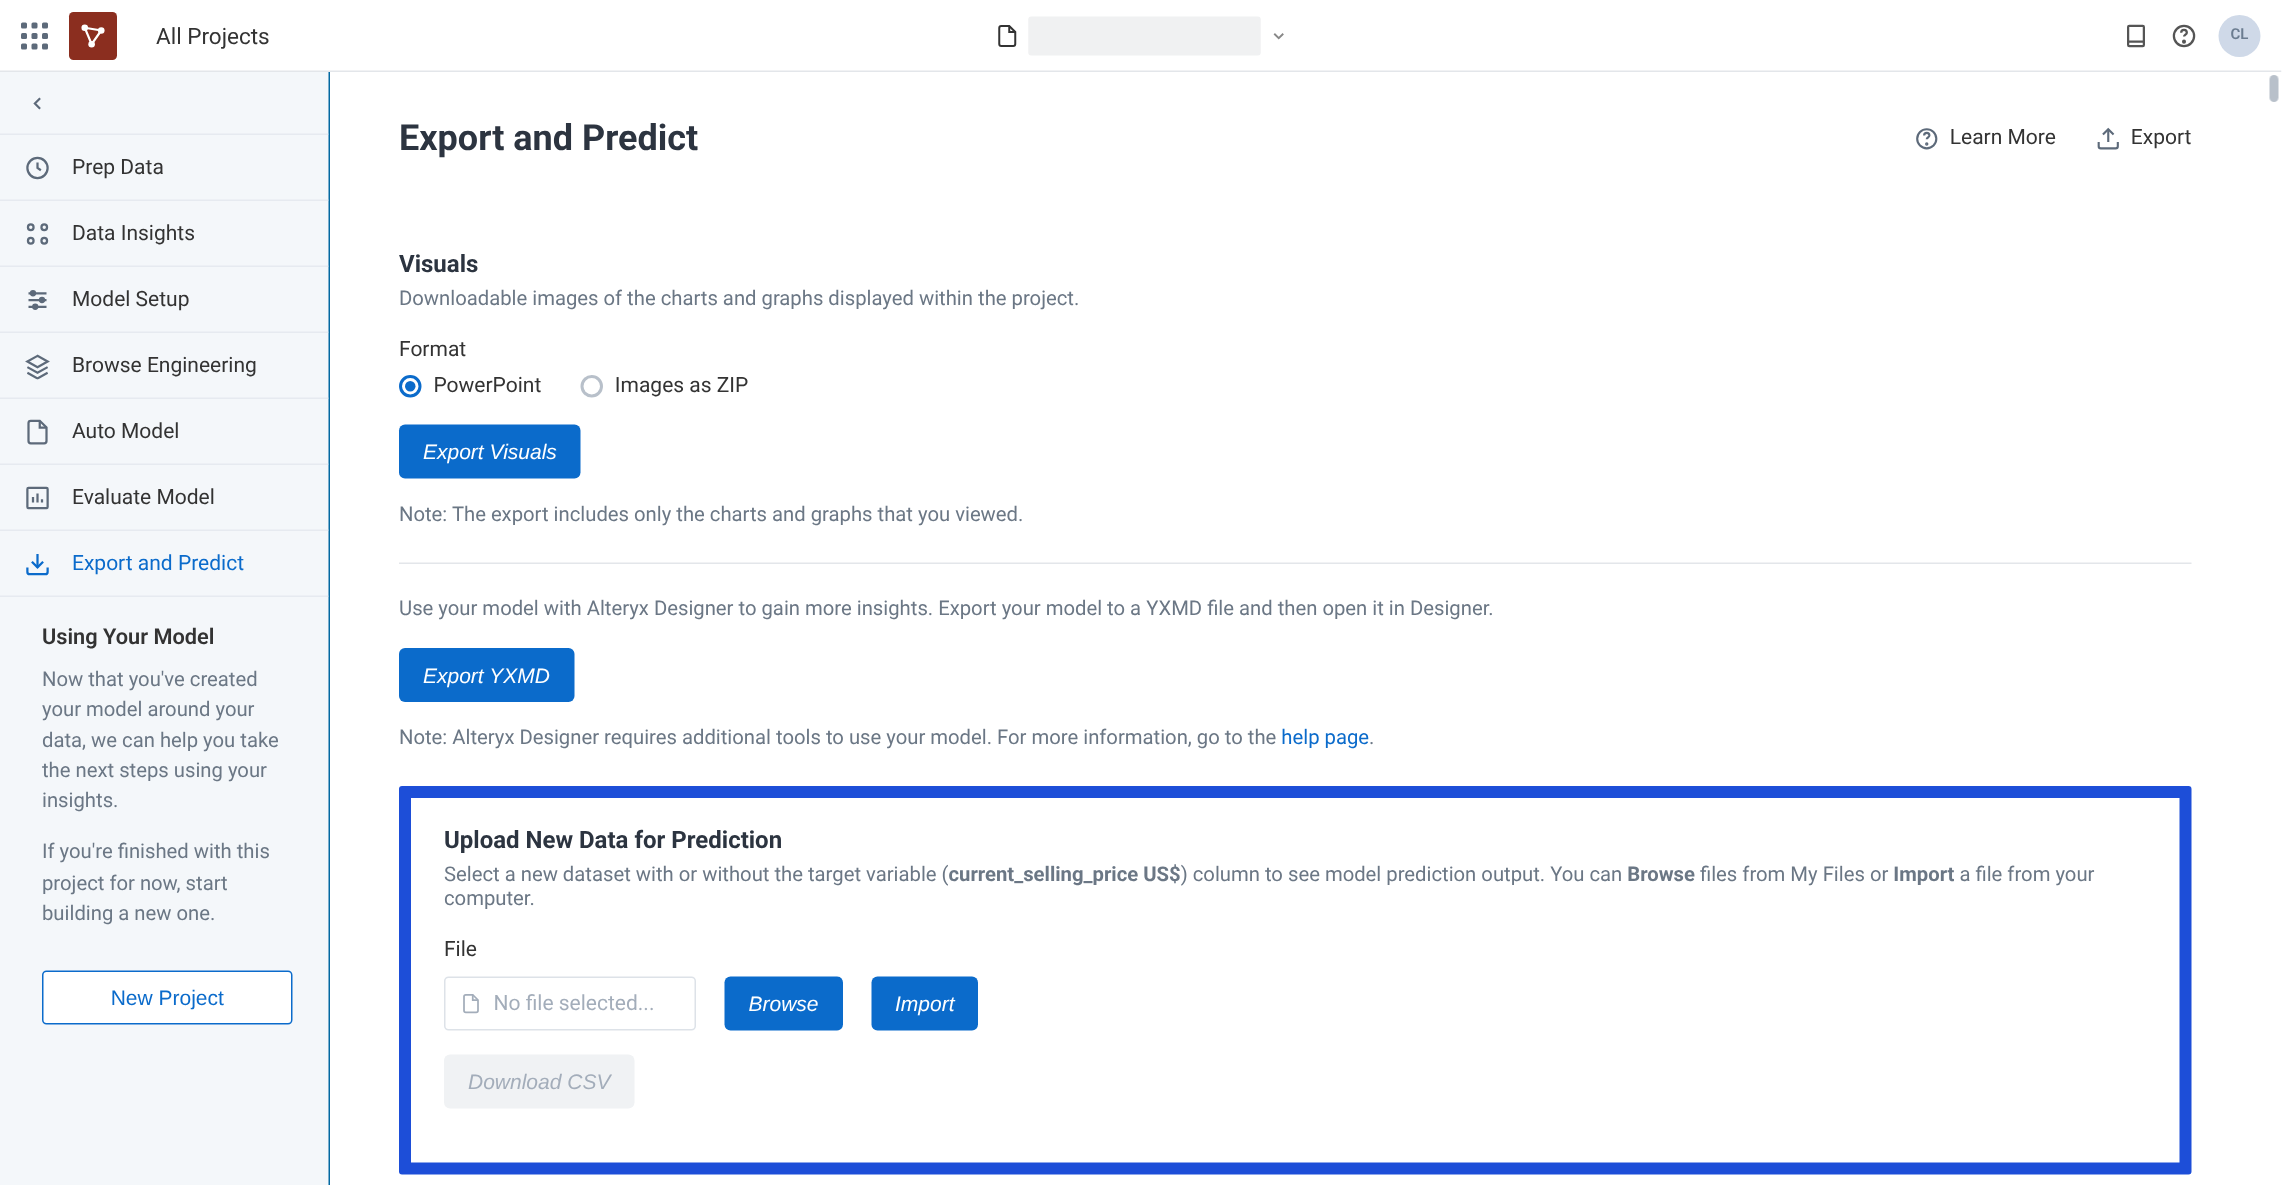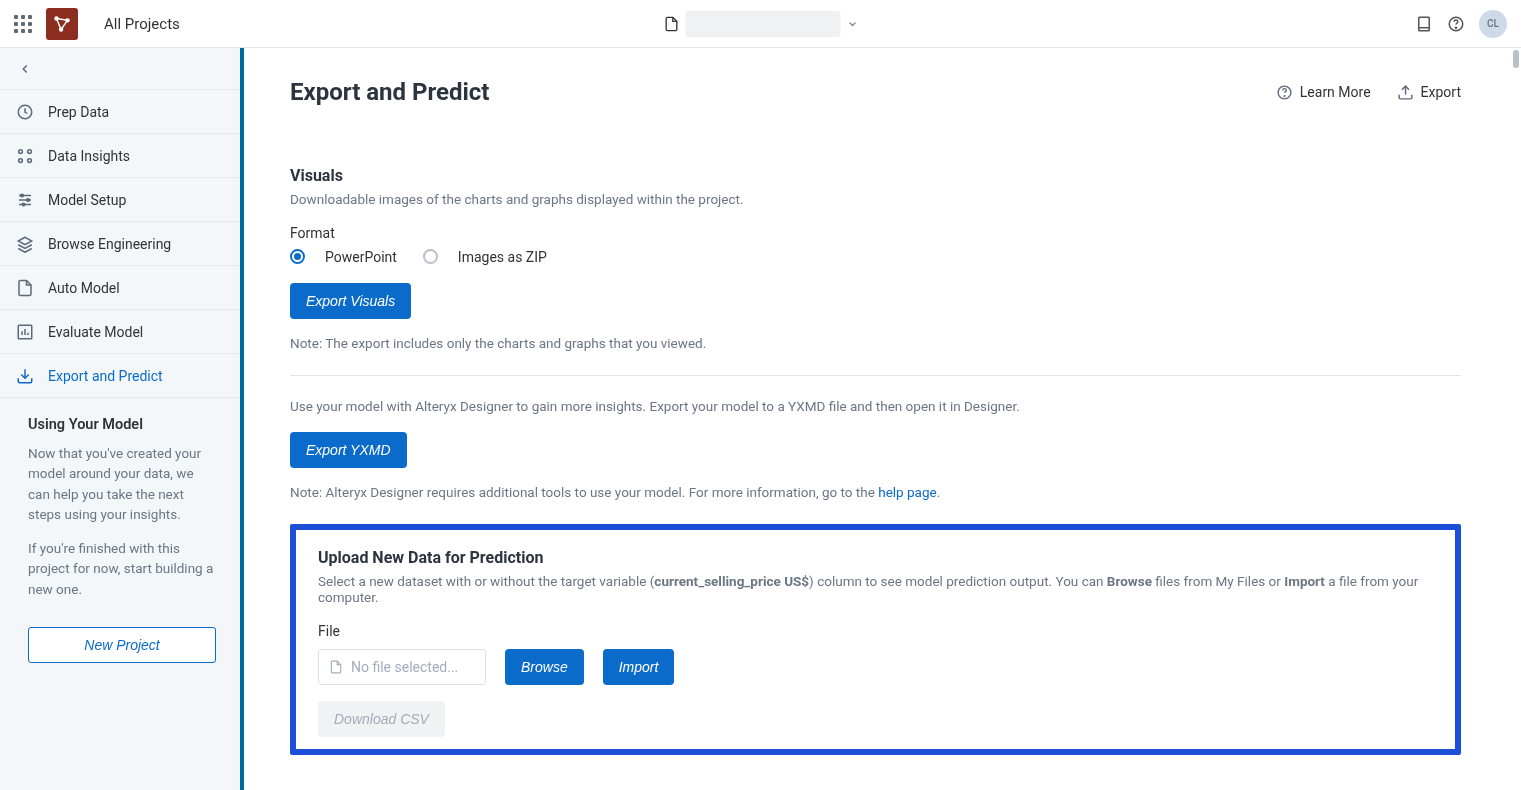--- a/index.html
+++ b/index.html
@@ -18,61 +18,61 @@
   .proj-name-box { width:155px; height:26px; background:#f0f1f2; border-radius:2px; }
   .chevron-down { width:12px; height:12px; color:#888; cursor:pointer;}
   .topbar-right { margin-left:auto; display:flex; align-items:center; gap:14px;}
   .avatar { width:28px; height:28px; border-radius:50%; background:#cfd9e8; display:flex; align-items:center; justify-content:center; color:#6b7c90; font-size:10px; font-weight:600; cursor:pointer;}
   .top-icon { width:18px; height:18px; color:#555; cursor:pointer;}
   
   
   .layout { display:flex; height: calc(100vh - 48px); }
   
   
-  .sidebar { width:244px; background:#f4f7fa; border-right:4px solid #0369a1; display:flex; flex-direction:column; overflow-y:auto;}
+  .sidebar { width:220px; background:#f4f7fa; border-right:1px solid #0369a1; display:flex; flex-direction:column; overflow-y:auto;}
   .sidebar-back { height:42px; display:flex; align-items:center; padding:0 18px; cursor:pointer; border-bottom:1px solid #e6eaf0;}
   .sidebar-item { height:44px; display:flex; align-items:center; padding:0 16px; gap:14px; cursor:pointer; border-bottom:1px solid #e6eaf0; color:#333;}
   .sidebar-item.active { color:#0b6bcb; border-bottom:1px solid #e6eaf0;}
   .sidebar-item .sicon { width:18px; height:18px; flex-shrink:0; color:#5d6a7a;}
   .sidebar-item.active .sicon { color:#0b6bcb;}
   .sidebar-item span.label { font-size:14px;}
   .sidebar-desc { padding: 18px 24px 10px 28px; }
   .sidebar-desc h4 { font-size:14.5px; font-weight:600; color:#333; margin-bottom:10px;}
   .sidebar-desc p { font-size:13.5px; color:#6b7785; line-height:1.5; margin-bottom:14px;}
-  .new-project-btn { margin: 4px 24px 20px 28px; border:1px solid #0b6bcb; color:#0b6bcb; background:#fff; border-radius:3px; height:36px; width: calc(100% - 52px); font-size:14px; cursor:pointer;font-style:italic;}
+  .new-project-btn { margin: 4px 24px 20px 28px; border:1px solid #0b6bcb; color:#0b6bcb; background:#fff; border-radius:3px; height:36px; width: calc(100% - 52px); font-size:14px; cursor:pointer;}
   
   
   .main { flex:1; padding: 30px 60px 40px 46px; overflow-y:auto; position:relative;}
   .page-head { display:flex; align-items:center; margin-bottom: 60px;}
   .page-title { font-size:24px; font-weight:700; color:#2c3440;}
   .page-actions { margin-left:auto; display:flex; align-items:center; gap:26px;}
   .page-action { display:flex; align-items:center; gap:7px; color:#333; font-size:14px; cursor:pointer;}
   .page-action svg { width:17px; height:17px; color:#5d6a7a;}
   
   .section { margin-bottom: 24px; }
   .section h3 { font-size:16px; font-weight:700; color:#2c3440; margin-bottom:6px;}
   .section .sub { font-size:13.5px; color:#6b7785; margin-bottom: 18px;}
   .section .label-sm { font-size:14px; color:#333; margin-bottom:8px;}
   
   .radio-row { display:flex; align-items:center; gap:26px; margin-bottom:18px;}
-  .radio-item { display:flex; align-items:flex-start; gap:20px; cursor:pointer; font-size:14px;}
+  .radio-item { display:flex; align-items:center; gap:8px; cursor:pointer; font-size:14px;}
   .radio-dot { width:15px; height:15px; border-radius:50%; border:2px solid #b8c0ca; display:inline-flex; align-items:center; justify-content:center;}
   .radio-dot.checked { border-color:#0b6bcb;}
   .radio-dot.checked::after { content:""; width:7px; height:7px; border-radius:50%; background:#0b6bcb;}
   
   .btn { display:inline-flex; align-items:center; justify-content:center; height:36px; padding:0 16px; border-radius:4px; font-size:14px; border:none; cursor:pointer;font-style:italic;}
   .btn-primary { background:#0b6bcb; color:#fff;}
   .btn-disabled { background:#f0f2f4; color:#a3adba; cursor:not-allowed;}
   
   .note { font-size:13.5px; color:#6b7785; margin-top:16px;}
   .note a { color:#0b6bcb; text-decoration:none;}
   
   .divider { border-top:1px solid #e3e6ea; margin: 22px 0;}
   
-  .highlight-box { border:6px solid #1d4ed8; border-radius:2px; padding: 18px 22px 12px 22px; margin-top: 10px;}
+  .highlight-box { border:8px solid #1d4ed8; border-radius:2px; padding: 18px 22px 36px 22px; margin-top: 10px;}
   .highlight-box h3 { margin-bottom:6px;}
   
   .file-row { display:flex; align-items:center; gap:19px; margin-top:10px;}
   .file-input-mock { width:168px; height:36px; border:1px solid #dde2e8; background:#fff; border-radius:3px; display:flex; align-items:center; gap:8px; padding:0 10px; color:#a3adba; font-size:14px; cursor:pointer;}
   .file-input-mock svg { width:14px; height:16px; color:#a3adba;}
   
   .scrollbar-indicator { position:fixed; right:2px; top:50px; width:6px; height:18px; background:#b8c0ca; border-radius:3px;}
   
 </style>
 </head>

